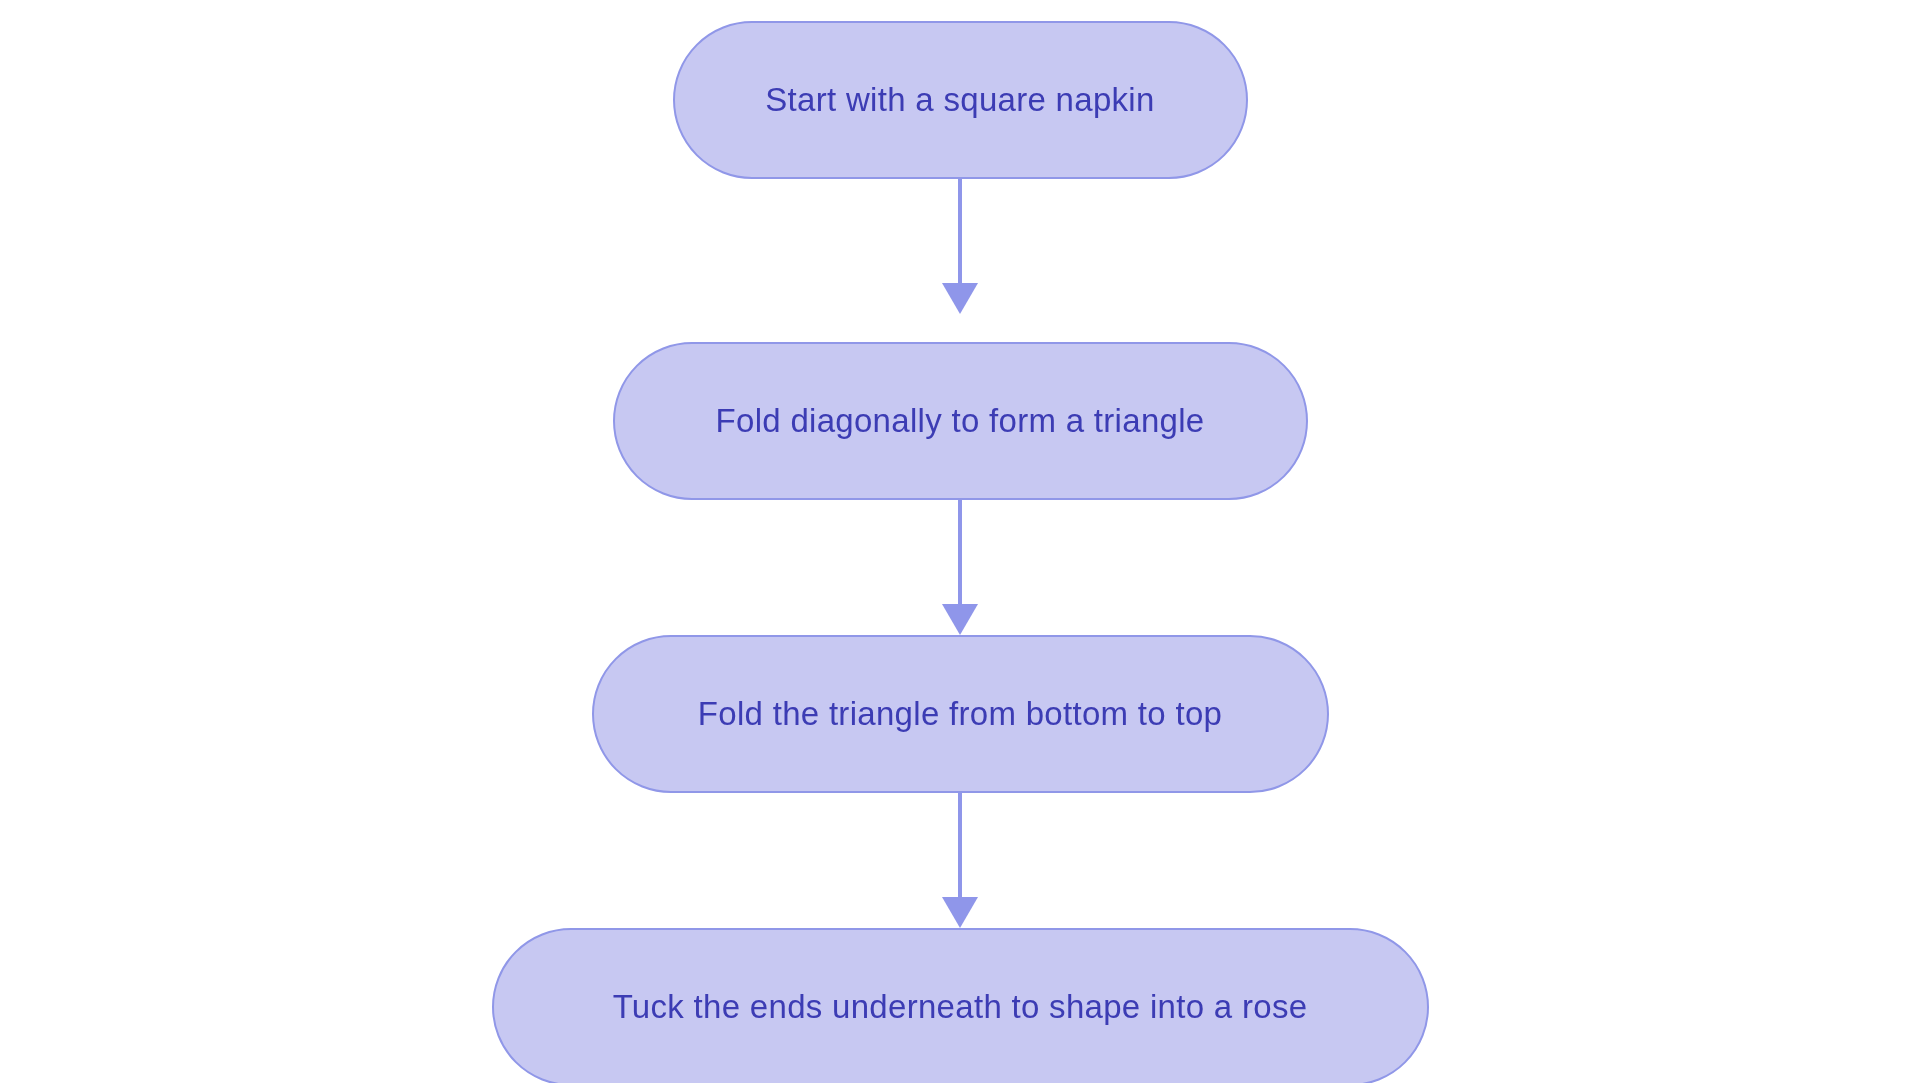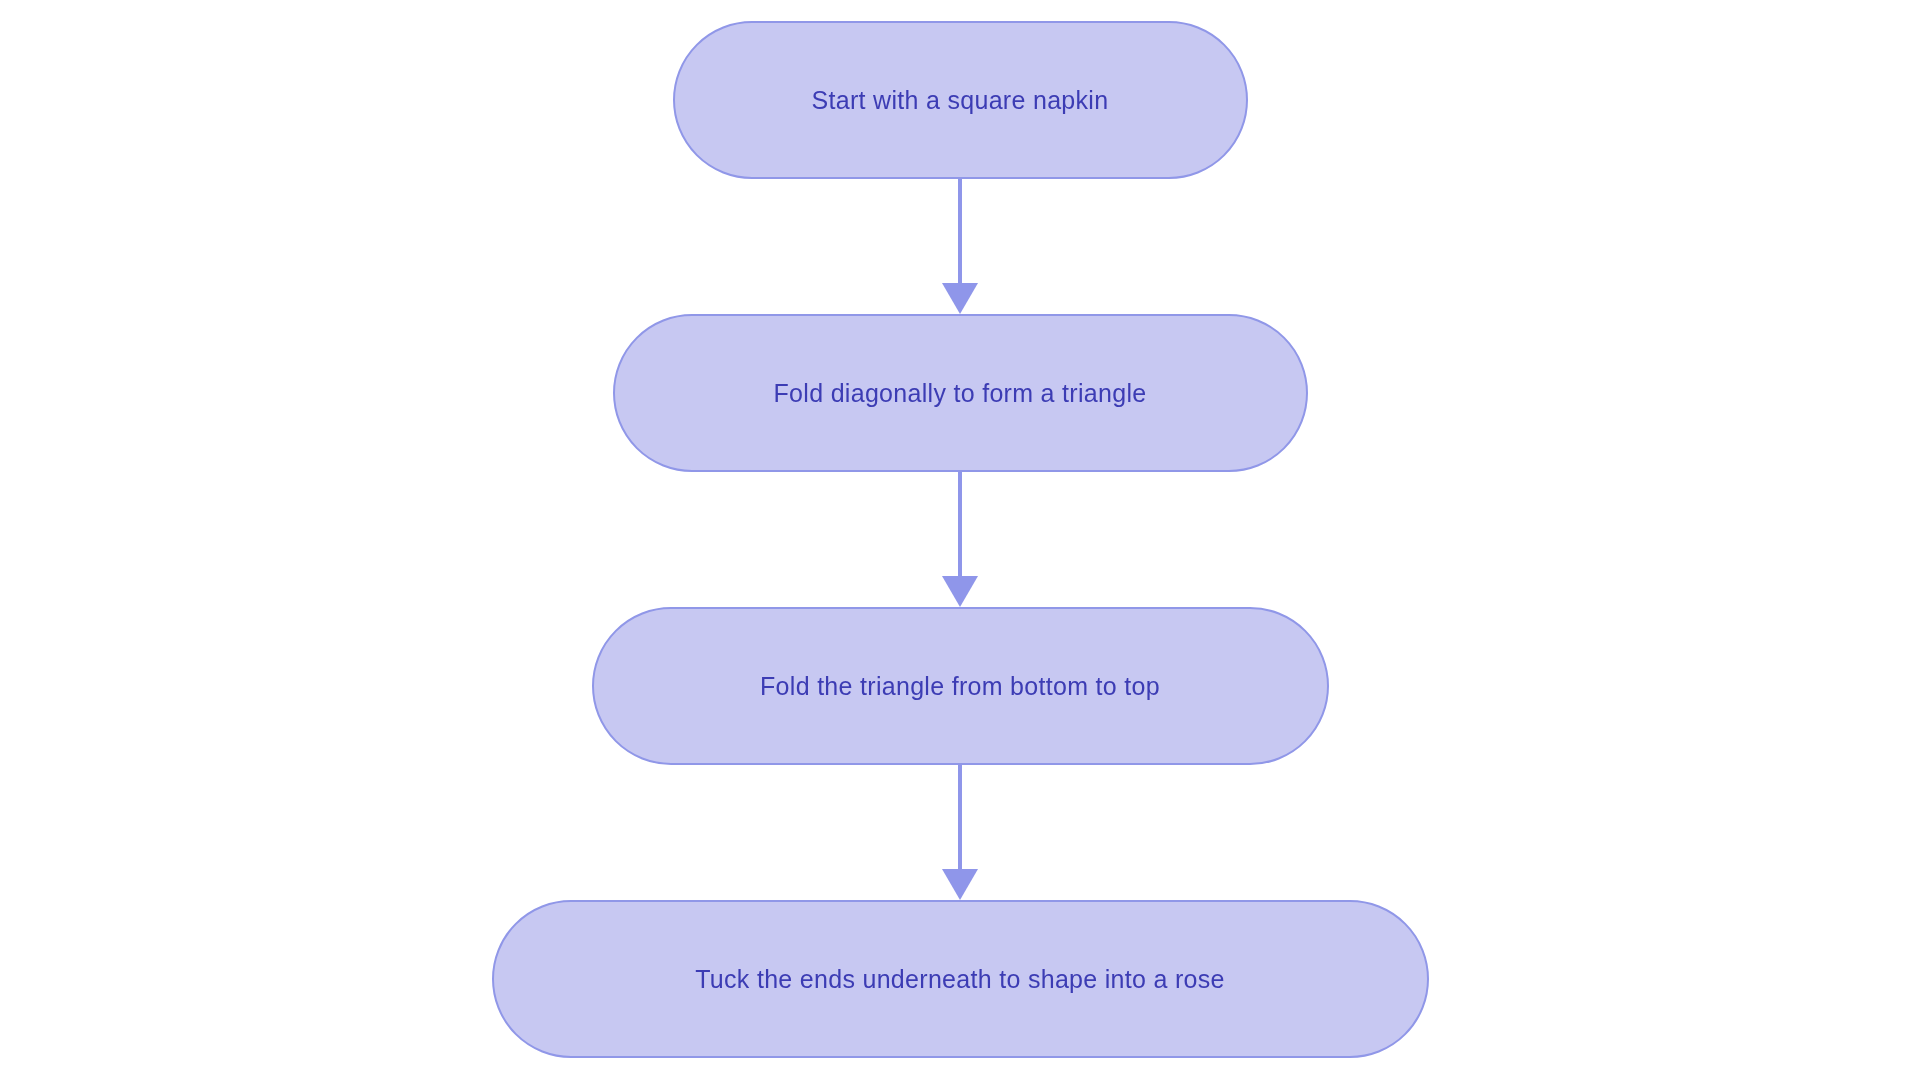--- a/index.html
+++ b/index.html
@@ -34,26 +34,26 @@
     flex: 0 0 158px;
     background: var(--node-fill, #c7c8f2);
     border: 2px solid var(--node-border, #9097e8);
     border-radius: 79px;
     display: flex;
     align-items: center;
     justify-content: center;
     padding: 0 40px;
   }
   .node-1 { width: 575px; }
-  .node-2 { width: 695px; }
+  .node-2 { width: 695px; margin-top: 28px; }
   .node-3 { width: 737px; }
   .node-4 { width: 937px; }
   .node-label {
     color: var(--node-text, #3c3cb4);
-    font-size: 25px;
+    font-size: 33px;
     letter-spacing: 0.3px;
     white-space: nowrap;
     text-align: center;
   }
   .arrow {
     width: 40px;
     height: 135px;
     flex: 0 0 135px;
     color: var(--arrow, #8f96ea);
     display: block;

